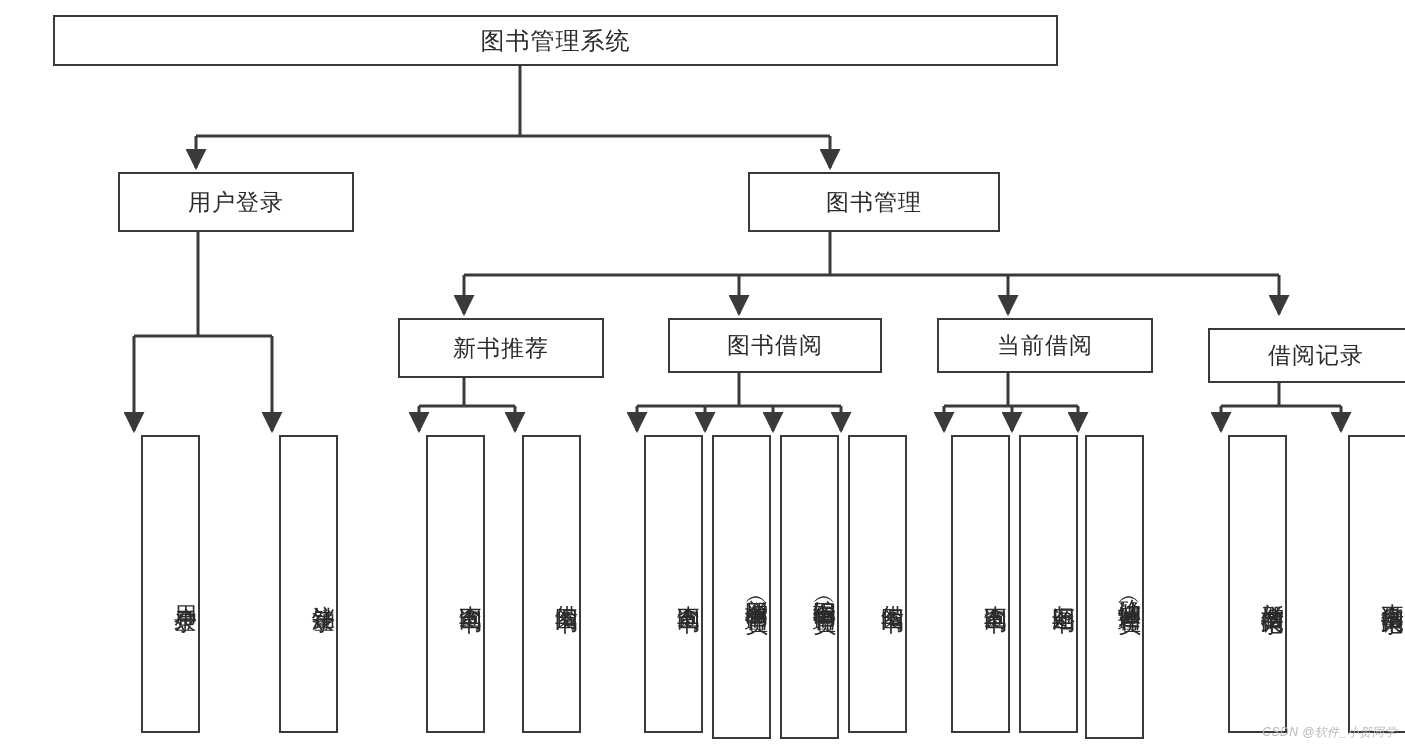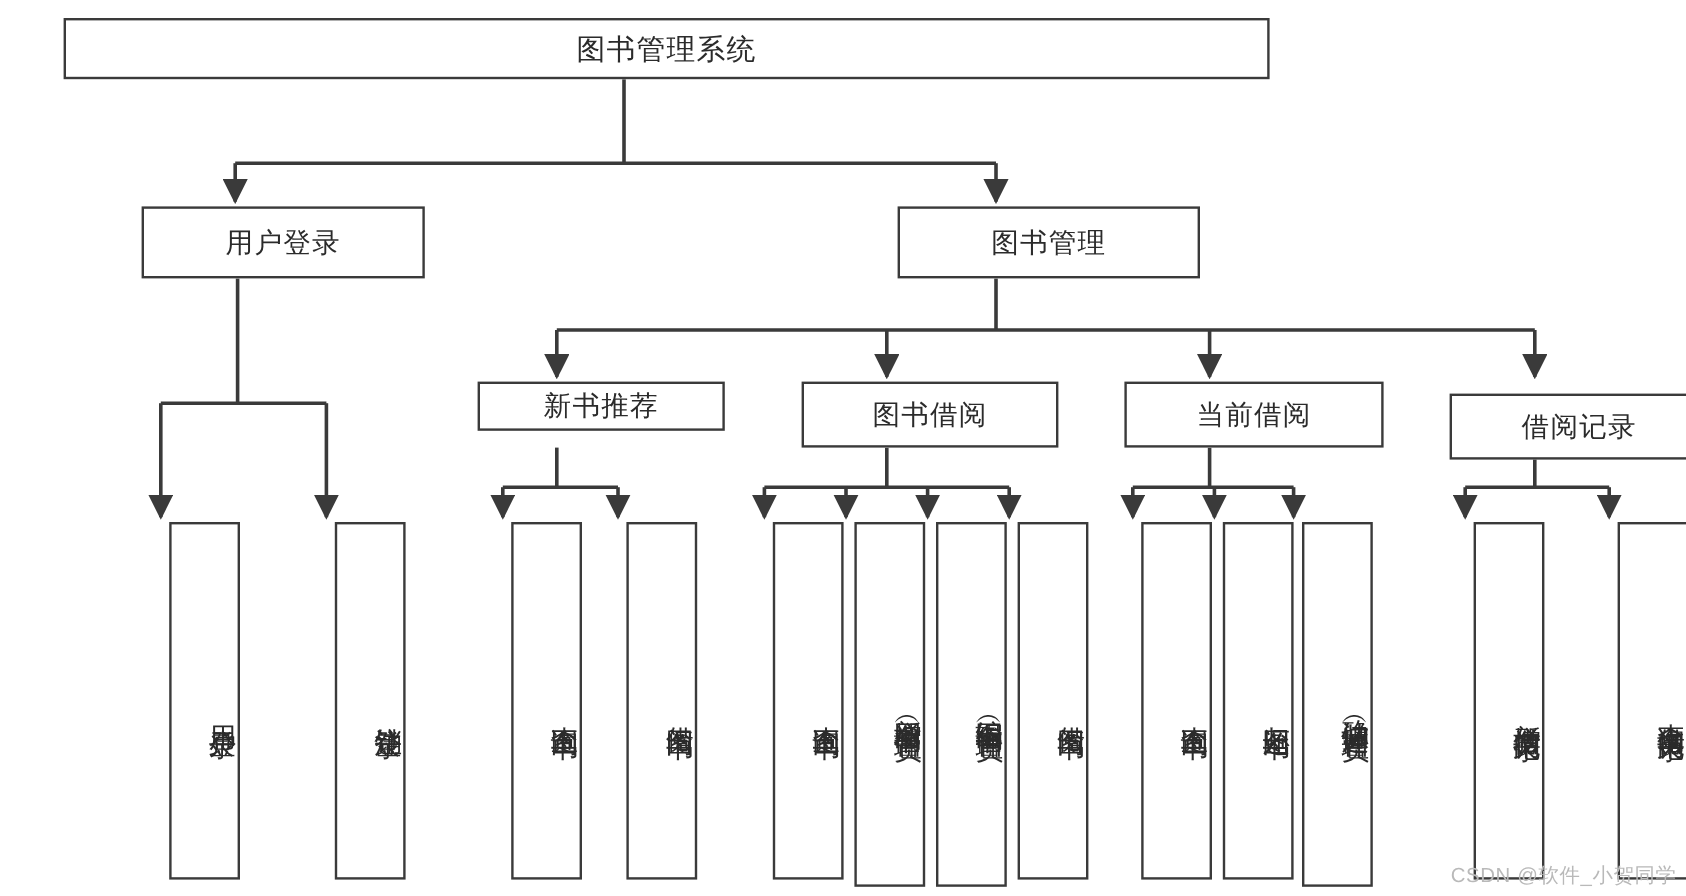--- a/index.html
+++ b/index.html
@@ -60,25 +60,26 @@
   }
   .node.v .vtext {
     writing-mode: vertical-rl;
     text-orientation: upright;
     white-space: nowrap;
   }
   .watermark {
     position: absolute;
     right: 8px;
     bottom: 6px;
-    font-size: 17px;
+    font-size: 12px;
     color: #b9b9b9;
     letter-spacing: 0.5px;
     z-index: 5;
     white-space: nowrap;
+    font-style: italic;
   }
 </style>
 </head>
 <body>
 
 <div id="canvas">
 
   <svg class="connectors" viewBox="0 0 1405 747" xmlns="http://www.w3.org/2000/svg">
     <defs>
       <marker id="arrow" viewBox="0 0 10 10" refX="9" refY="5" markerWidth="7" markerHeight="7" orient="auto-start-reverse">
@@ -136,21 +137,21 @@
     <span>图书管理系统</span>
   </div>
 
   <div class="node h" style="left:82px; top:172px; width:236px; height:60px;">
     <span>用户登录</span>
   </div>
   <div class="node h" style="left:712px; top:172px; width:252px; height:60px;">
     <span>图书管理</span>
   </div>
 
-  <div class="node h" style="left:362px; top:318px; width:206px; height:41px;">
+  <div class="node h" style="left:362px; top:318px; width:206px; height:60px;">
     <span>新书推荐</span>
   </div>
   <div class="node h" style="left:632px; top:318px; width:214px; height:55px;">
     <span>图书借阅</span>
   </div>
   <div class="node h" style="left:901px; top:318px; width:216px; height:55px;">
     <span>当前借阅</span>
   </div>
   <div class="node h" style="left:1172px; top:328px; width:216px; height:55px;">
     <span>借阅记录</span>

